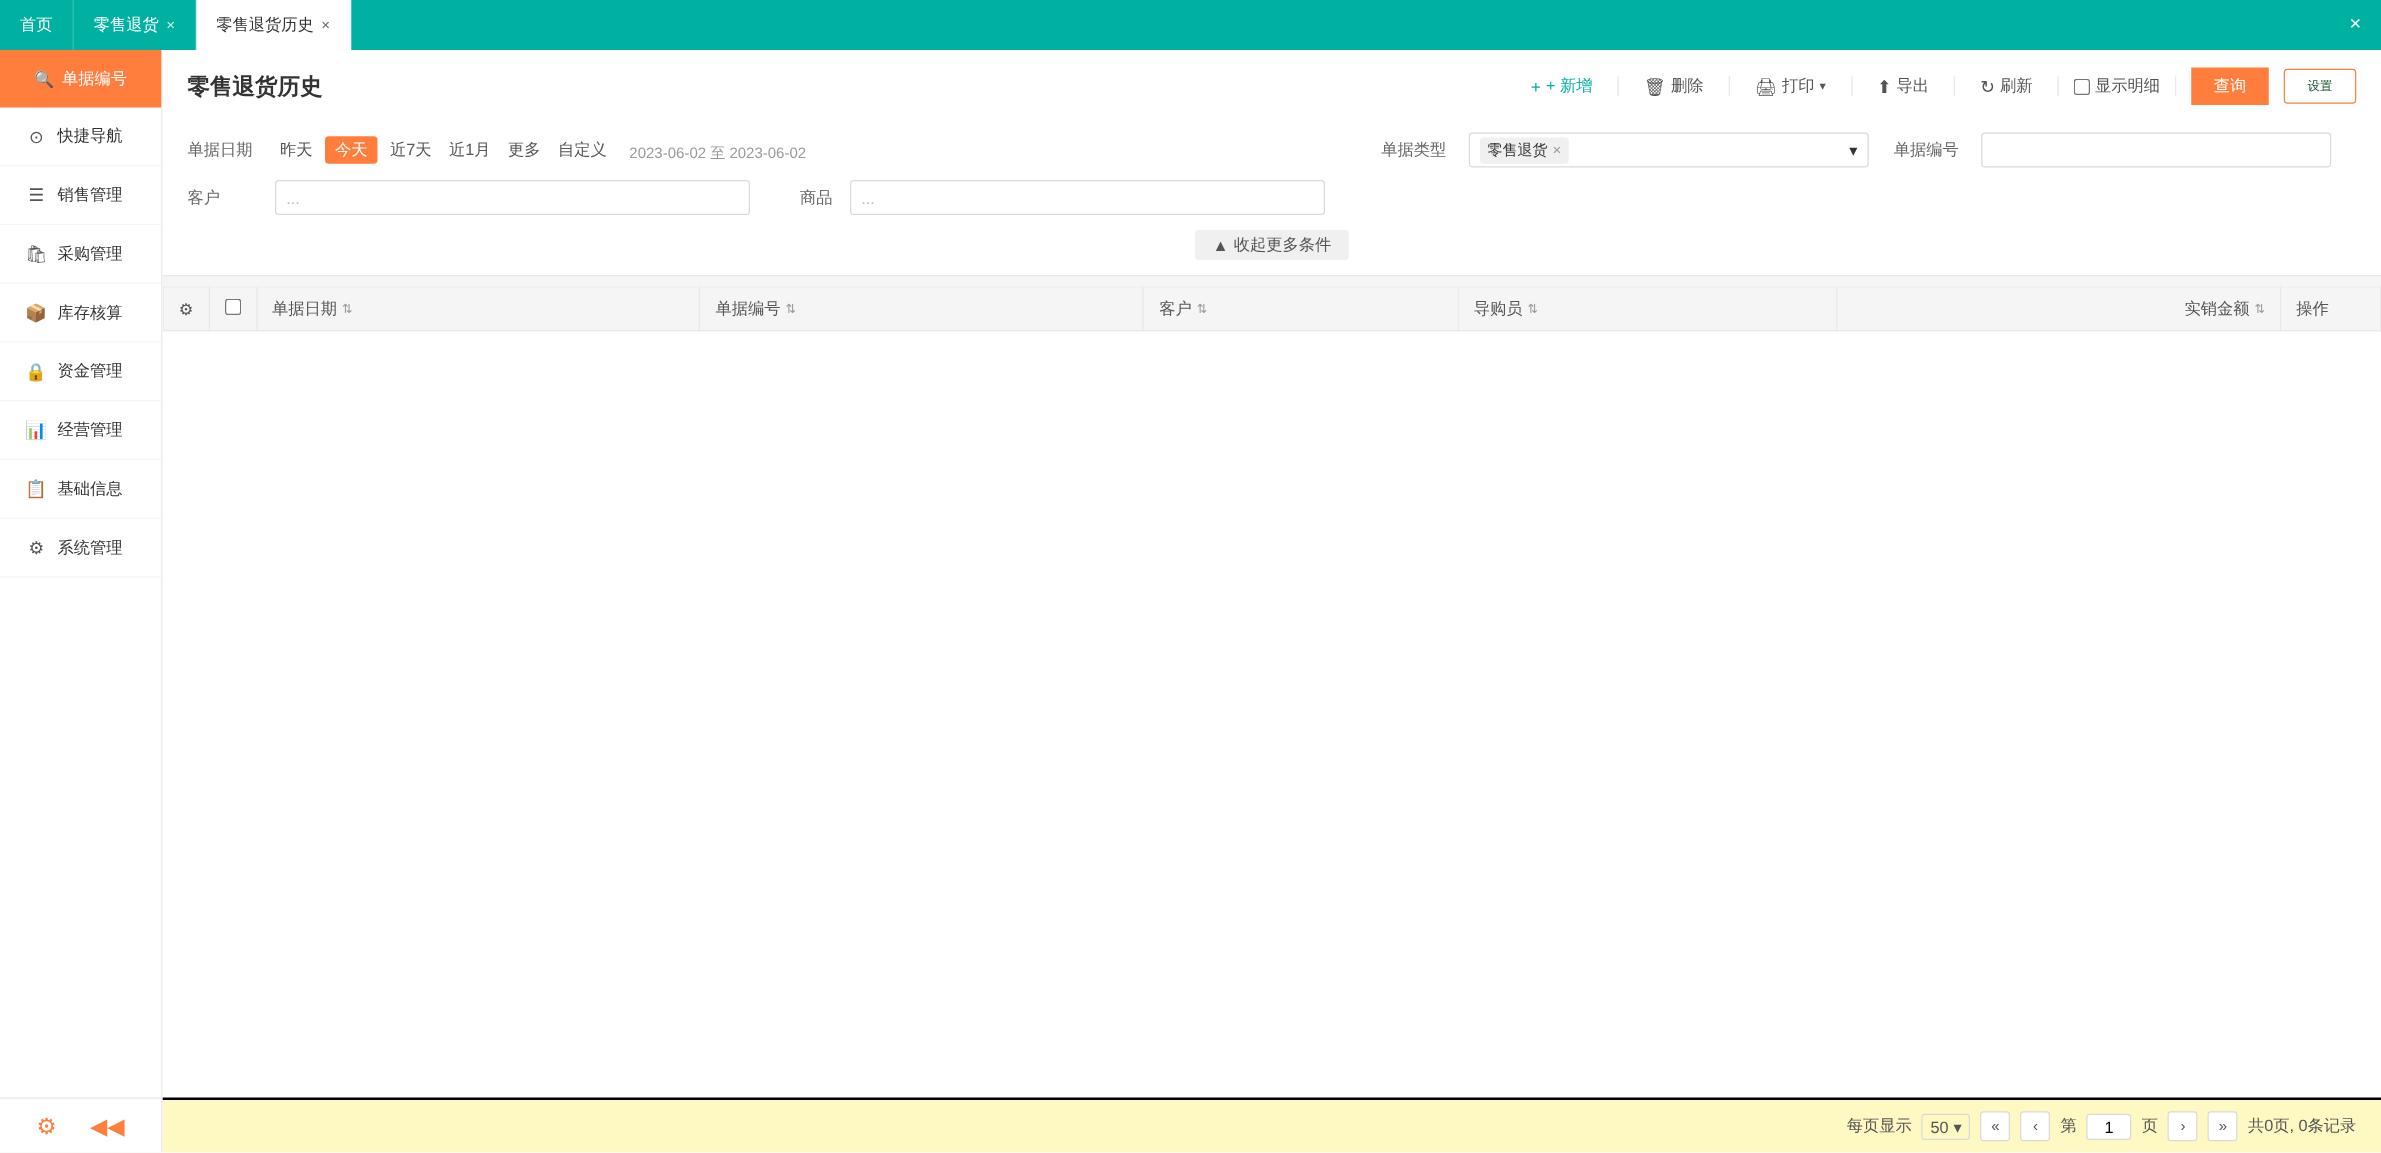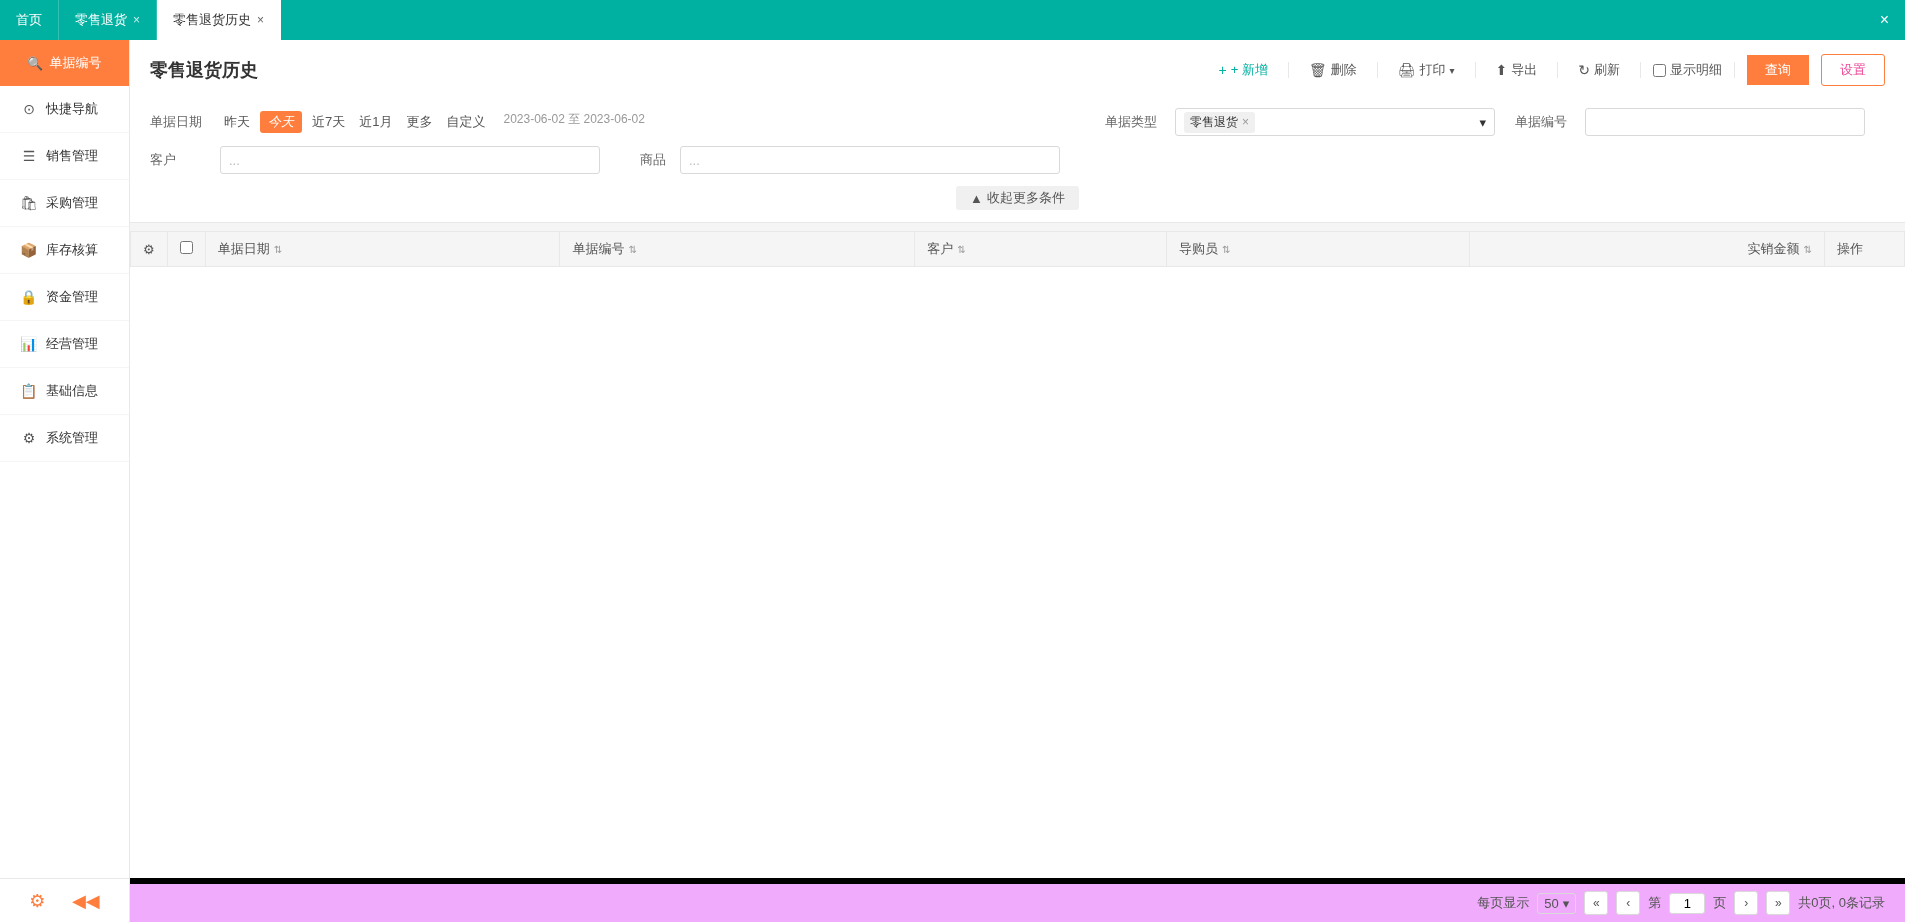--- a/index.html
+++ b/index.html
@@ -163,26 +163,26 @@
       background: #ff7e3e;
       color: #fff;
       border: none;
       padding: 6px 18px;
       border-radius: 0;
       cursor: pointer;
       font-size: 13px;
     }
     .btn-setting {
       background: #fff;
-      color: #ec4899;
+      color: #14532d;
       border: 1px solid #ff7e3e;
       padding: 6px 18px;
       border-radius: 3px;
       cursor: pointer;
-      font-size: 13px;
+      font-size: 10px;
     }
     .checkbox-label {
       display: flex;
       align-items: center;
       gap: 4px;
       font-size: 13px;
       color: #555;
       cursor: pointer;
     }
 
@@ -197,35 +197,34 @@
       gap: 0;
     }
     .filter-label {
       font-size: 13px;
       color: #666;
       width: 70px;
       flex-shrink: 0;
     }
     .filter-date-options {
       display: flex;
-      align-items: flex-start;
+      align-items: flex-end;
       gap: 6px;
       font-size: 13px;
     }
     .date-opt {
       color: #555;
       cursor: pointer;
       padding: 2px 4px;
     }
     .date-opt.active {
       background: #ff7e3e;
       color: #fff;
       border-radius: 3px;
       padding: 2px 8px;
-      font-style: italic;
     }
     .date-range {
       font-size: 12px;
       color: #999;
       margin-left: 8px;
     }
     .filter-input {
       border: 1px solid #d9d9d9;
       border-radius: 3px;
       padding: 4px 8px;
@@ -328,22 +327,22 @@
       margin-bottom: 16px;
     }
     .empty-text {
       font-size: 14px;
       color: #999;
     }
 
     
     .pagination-bar {
       height: 44px;
-      background: #f0abfc;
-      border-top: 6px solid #000000;
+      background: #fef9c3;
+      border-top: 2px solid #000000;
       display: flex;
       align-items: center;
       justify-content: flex-end;
       padding: 0 20px;
       gap: 8px;
       font-size: 13px;
       color: #555;
       flex-shrink: 0;
     }
     .pagination-select {

